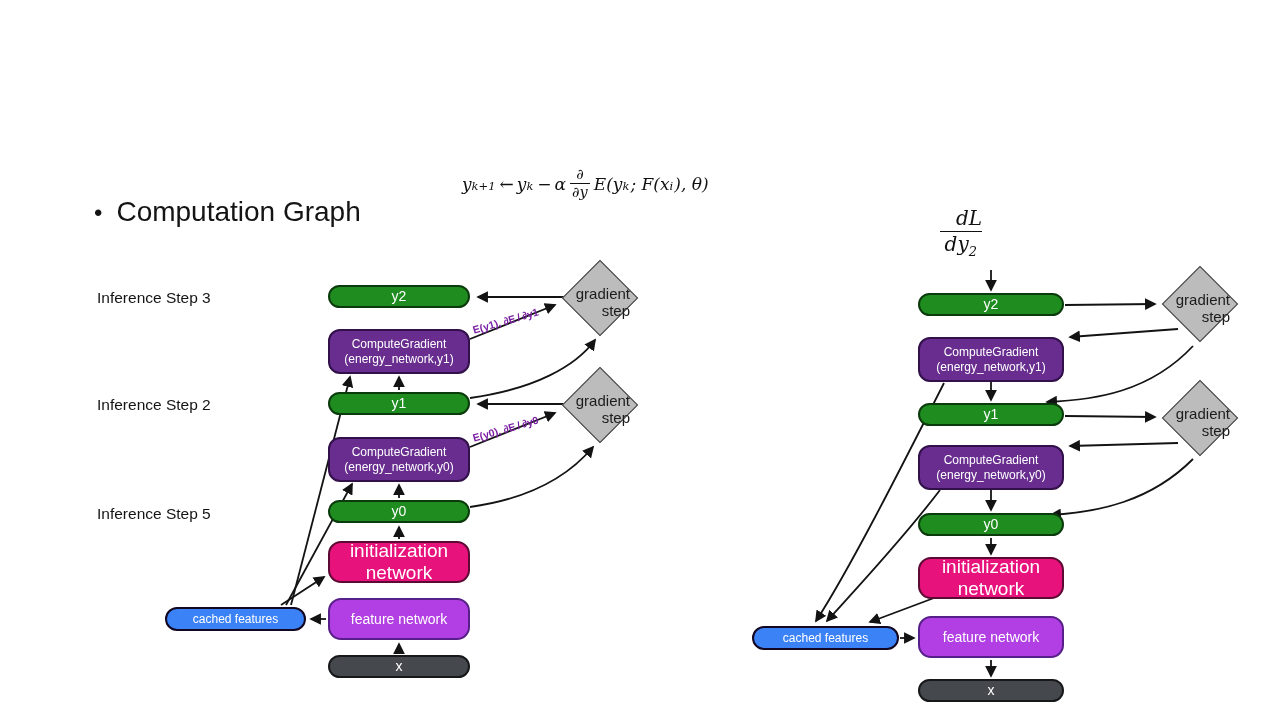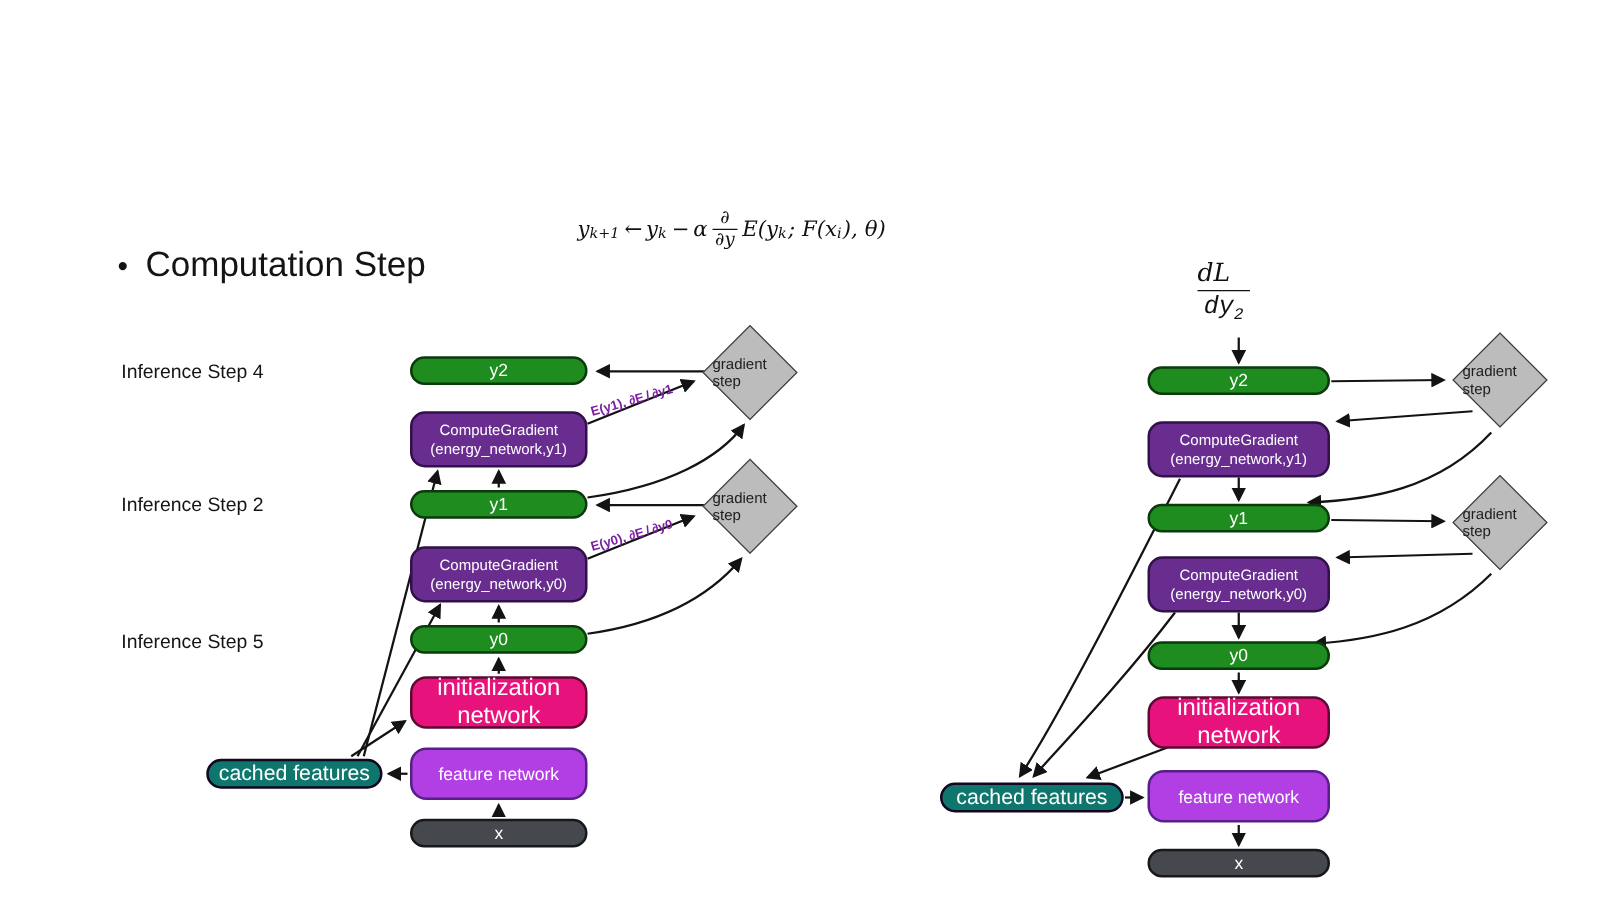--- a/index.html
+++ b/index.html
@@ -10,52 +10,52 @@
   .bullet-row{position:absolute;left:94px;top:196px;font-size:28px;color:#141414;display:flex;gap:14px;align-items:baseline;}
   .bullet-dot{font-size:24px;}
   
   .formula{position:absolute;left:462px;top:166px;display:flex;align-items:center;
            font-family:"DejaVu Serif",serif;font-style:italic;font-size:17px;color:#111;}
   .formula sub{font-size:11.5px;font-style:italic;position:relative;top:2px;margin-right:1px;text-align:right;}
   .formula .sp{margin:0 3px;}
   .frac{display:inline-flex;flex-direction:column;align-items:center;font-size:14.5px;
         line-height:1.2;margin:0 4px;}
   .frac .den{border-top:1.2px solid #111;padding:0 2px;}
-  .lossgrad{position:absolute;left:958px;top:206px;width:66px;text-align:left;
+  .lossgrad{position:absolute;left:916px;top:206px;width:66px;text-align:right;
             font-family:"DejaVu Serif",serif;font-style:italic;font-size:20px;color:#111;line-height:1.25;}
-  .lossgrad .den{border-top:1.5px solid #111;display:inline-block;padding:0 5px;font-family:Liberation Mono, monospace;}
+  .lossgrad .den{border-top:1.5px solid #111;display:inline-block;padding:0 5px;}
   .lossgrad sub{font-size:13px;}
   
   .node{position:absolute;display:flex;align-items:center;justify-content:center;
         color:#fff;font-weight:400;text-align:center;border:2px solid;box-sizing:border-box;
         line-height:1.18;}
   .green{background:#1e8c1f;border-color:#0b3a0c;font-size:14px;border-radius:12px;}
   .cgbox{background:#682d8f;border-color:#321049;font-size:12px;border-radius:12px;padding:2px;}
   .pink{background:#e8127c;border-color:#5c0a33;font-size:19px;border-radius:13px;padding:2px 8px;}
   .violet{background:#b23fe3;border-color:#571f8a;font-size:14px;border-radius:13px;}
-  .plum{background:#0f766e;border-color:#120621;font-size:17px;border-radius:12px;}
+  .plum{background:#3b82f6;border-color:#120621;font-size:12px;border-radius:12px;}
   .gray{background:#45484d;border-color:#17181a;font-size:14px;border-radius:12px;}
   .step-label{position:absolute;font-size:15.5px;color:#141414;white-space:nowrap;}
   .diamond{position:absolute;width:54px;height:54px;background:#bcbcbc;border:1.6px solid #3f3f3f;
            transform:rotate(45deg);box-sizing:border-box;}
-  .diamond-label{position:absolute;width:60px;font-size:12px;color:#1c1c1c;text-align:left;
+  .diamond-label{position:absolute;width:60px;font-size:15px;color:#1c1c1c;text-align:right;
                  line-height:1.15;}
   .edge-label{position:absolute;color:#7b1fa2;font-size:10.5px;font-weight:700;white-space:nowrap;
               transform:rotate(-16deg);transform-origin:left center;}
   .edges{position:absolute;left:0;top:0;pointer-events:none;}
 </style>
 </head>
 <body>
 
 <div class="slide">
 
 
   <div class="bullet-row">
     <span class="bullet-dot">•</span>
-    <span>Computation Step</span>
+    <span>Computation Graph</span>
   </div>
 
   <div class="formula">
     <span>y</span>
       <sub>k+1</sub>
     <span class="sp">←</span>
     <span>y</span>
       <sub>k</sub>
     <span class="sp">−</span>
     <span>α</span>
@@ -109,21 +109,21 @@
       <path marker-end="url(#ah)" d="M991,490 L991,510"></path>
       <path marker-end="url(#ah)" d="M991,538 L991,554"></path>
       <path marker-end="url(#ah)" d="M934,598 L870,622"></path>
       <path marker-end="url(#ah)" d="M944,383 C900,470 848,572 816,621"></path>
       <path marker-end="url(#ah)" d="M940,490 C902,540 855,590 827,621"></path>
       <path marker-end="url(#ah)" d="M900,638 L914,638"></path>
       <path marker-end="url(#ah)" d="M991,660 L991,676"></path>
     </g>
   </svg>
 
-  <div class="step-label" style="left:97px;top:289px;">Inference Step 4</div>
+  <div class="step-label" style="left:97px;top:289px;">Inference Step 3</div>
   <div class="step-label" style="left:97px;top:396px;">Inference Step 2</div>
   <div class="step-label" style="left:97px;top:505px;">Inference Step 5</div>
 
   <div class="node green" style="left:328px;top:285px;width:142px;height:23px;">y2</div>
   <div class="node cgbox" style="left:328px;top:329px;width:142px;height:45px;">
     <div><span>ComputeGradient</span><br>
     <span>(energy_network,y1)</span></div>
   </div>
   <div class="node green" style="left:328px;top:392px;width:142px;height:23px;">y1</div>
   <div class="node cgbox" style="left:328px;top:437px;width:142px;height:45px;">

